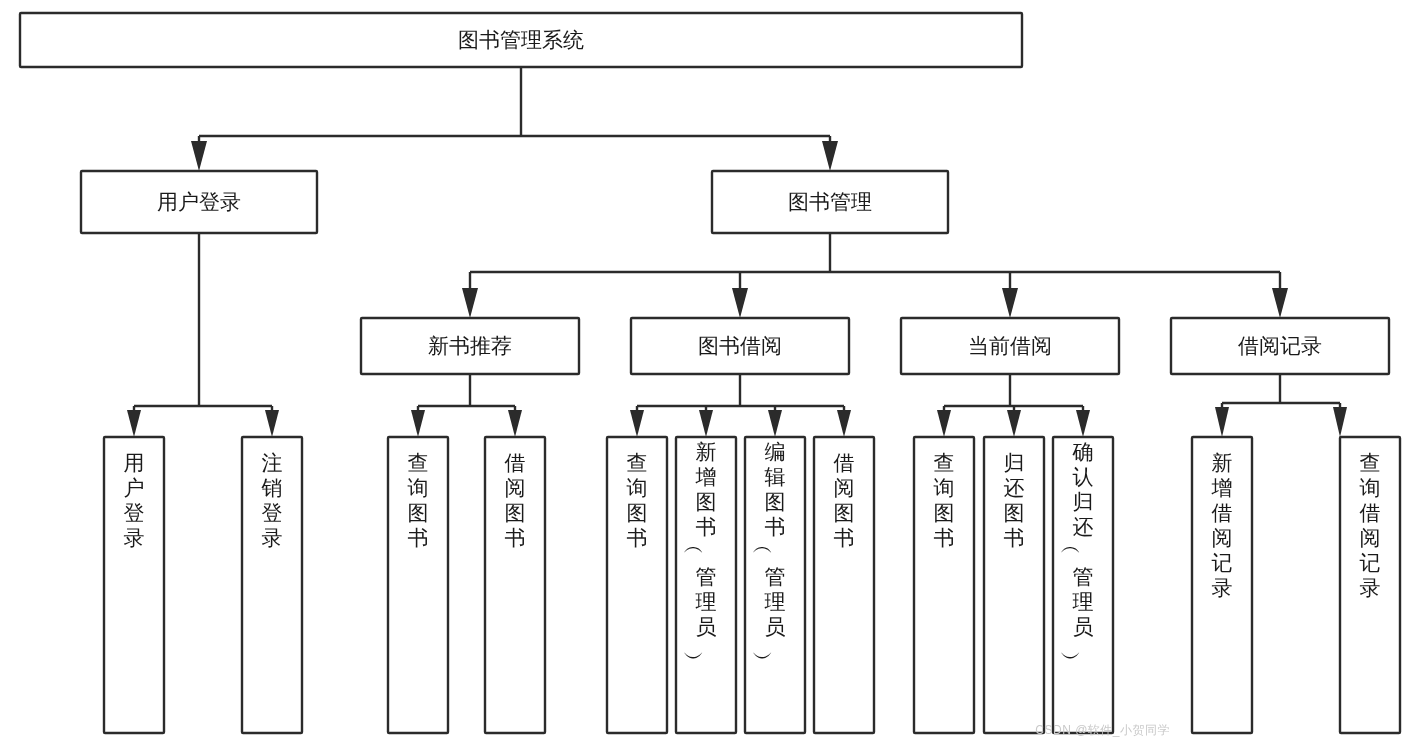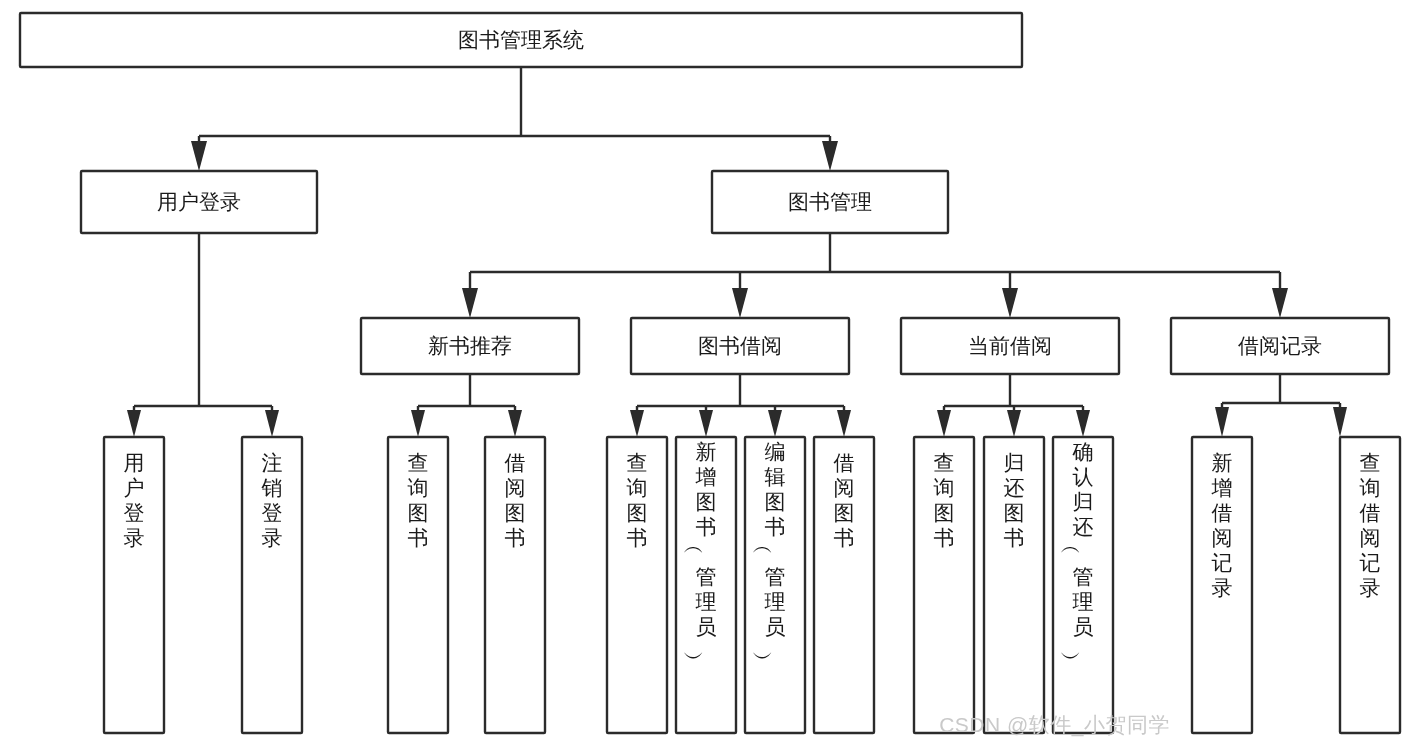--- a/index.html
+++ b/index.html
@@ -53,21 +53,21 @@
     font-family: "Liberation Sans", "DejaVu Sans", sans-serif;
     font-size: 21px;
     fill: #1a1a1a;
     text-anchor: middle;
   }
   .watermark {
     position: absolute;
     right: 14px;
     bottom: 8px;
     font-family: "Liberation Sans", "DejaVu Sans", sans-serif;
-    font-size: 21px;
+    font-size: 12px;
     color: #c9c9c9;
     letter-spacing: 0.5px;
     white-space: nowrap;
     user-select: none;
   }
 </style>
 </head>
 <body>
 
 <div id="diagram-root">

